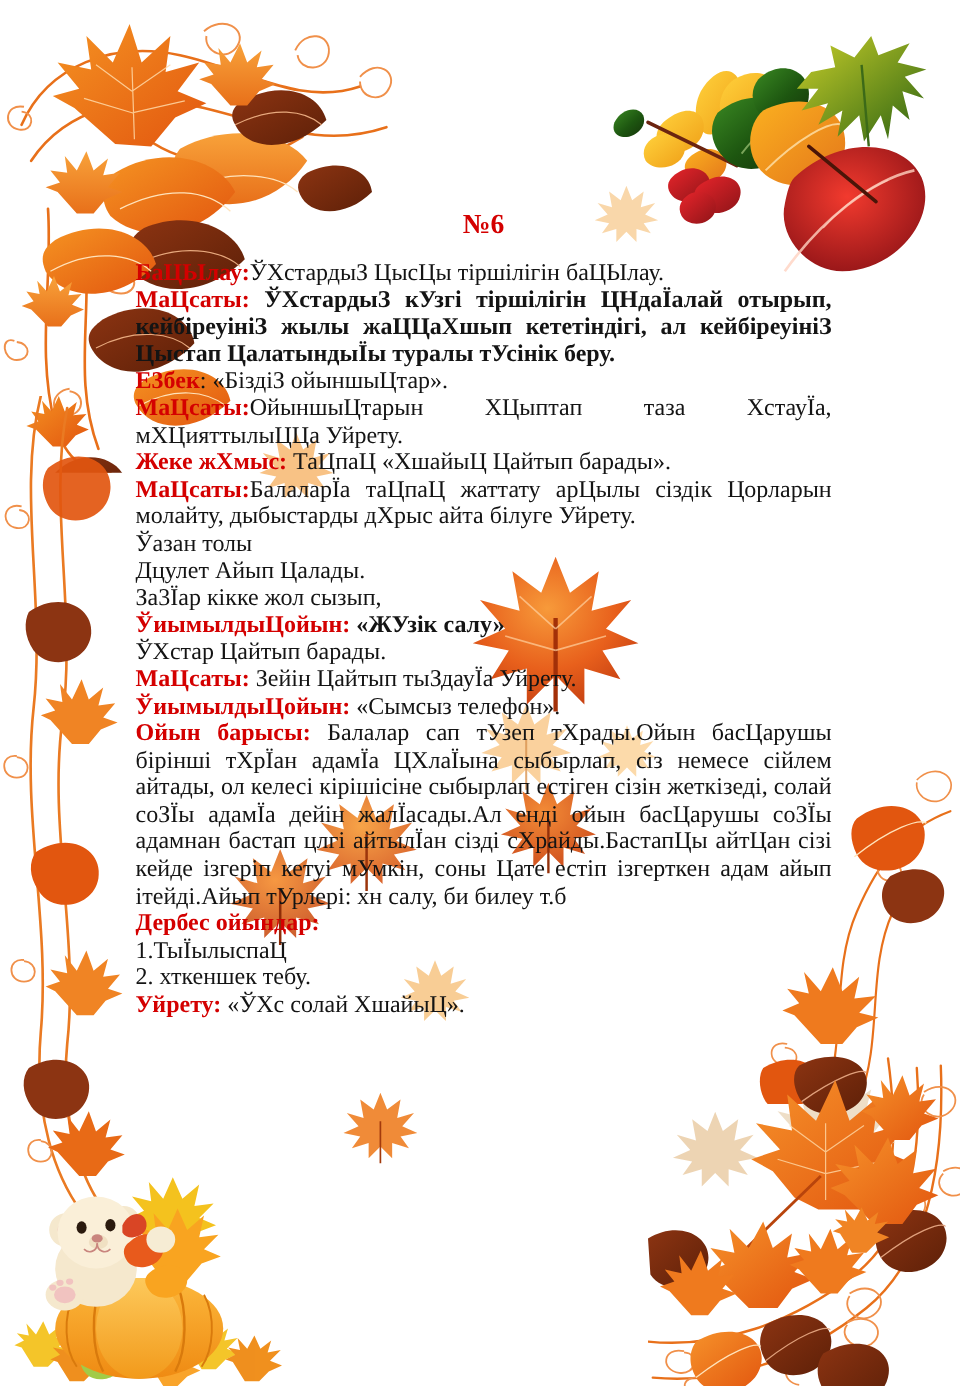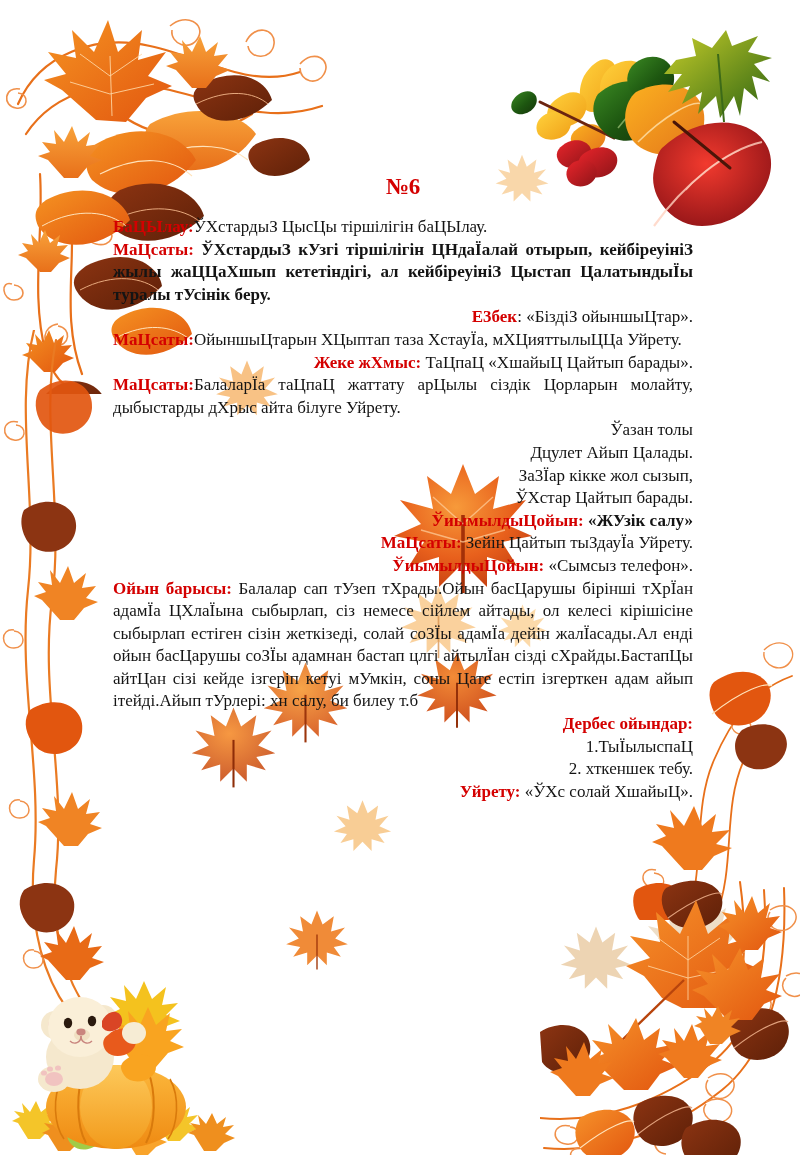--- a/index.html
+++ b/index.html
@@ -56,27 +56,27 @@
     text-align: center;
     color: #d40000;
     font-weight: bold;
     font-size: 23px;
     line-height: 30px;
     margin: 0 0 14px 0;
     letter-spacing: 0px;
   }
   p.line {
     margin: 0;
-    font-size: 17px;
+    font-size: 20px;
     line-height: 22.6px;
     color: #141414;
     text-align: justify;
     text-justify: inter-word;
   }
-  p.line.plain { text-align: right; }
+  p.line.plain { text-align: left; }
   .lbl {
     color: #d40000;
     font-weight: bold;
   }
   .body-txt { color: #141414; }
   .body-txt.b { font-weight: bold; }
 </style>
 </head>
 <body>
 
@@ -496,25 +496,25 @@
     <p class="line plain">
       <span class="body-txt">Ўазан толы</span>
     </p>
     <p class="line plain">
       <span class="body-txt">Дцулет Айып Цалады.</span>
     </p>
     <p class="line plain">
       <span class="body-txt">За3Їар кікке жол сызып,</span>
     </p>
     <p class="line plain">
+      <span class="lbl"> ЎиымылдыЦойын:</span><span class="body-txt b"> «ЖУзік салу»</span>
+    </p>
+
+    <p class="line plain">
       <span class="body-txt">ЎХстар Цайтып барады.</span>
-    </p>
-
-    <p class="line plain">
-      <span class="lbl"> ЎиымылдыЦойын:</span><span class="body-txt b"> «ЖУзік салу»</span>
     </p>
 
     <p class="line plain">
       <span class="lbl">МаЦсаты:</span><span class="body-txt"> Зейін Цайтып тыЗдауЇа  Уйрету.</span>
     </p>
 
     <p class="line plain">
       <span class="lbl">ЎиымылдыЦойын:</span><span class="body-txt"> «Сымсыз телефон».</span>
     </p>
 

